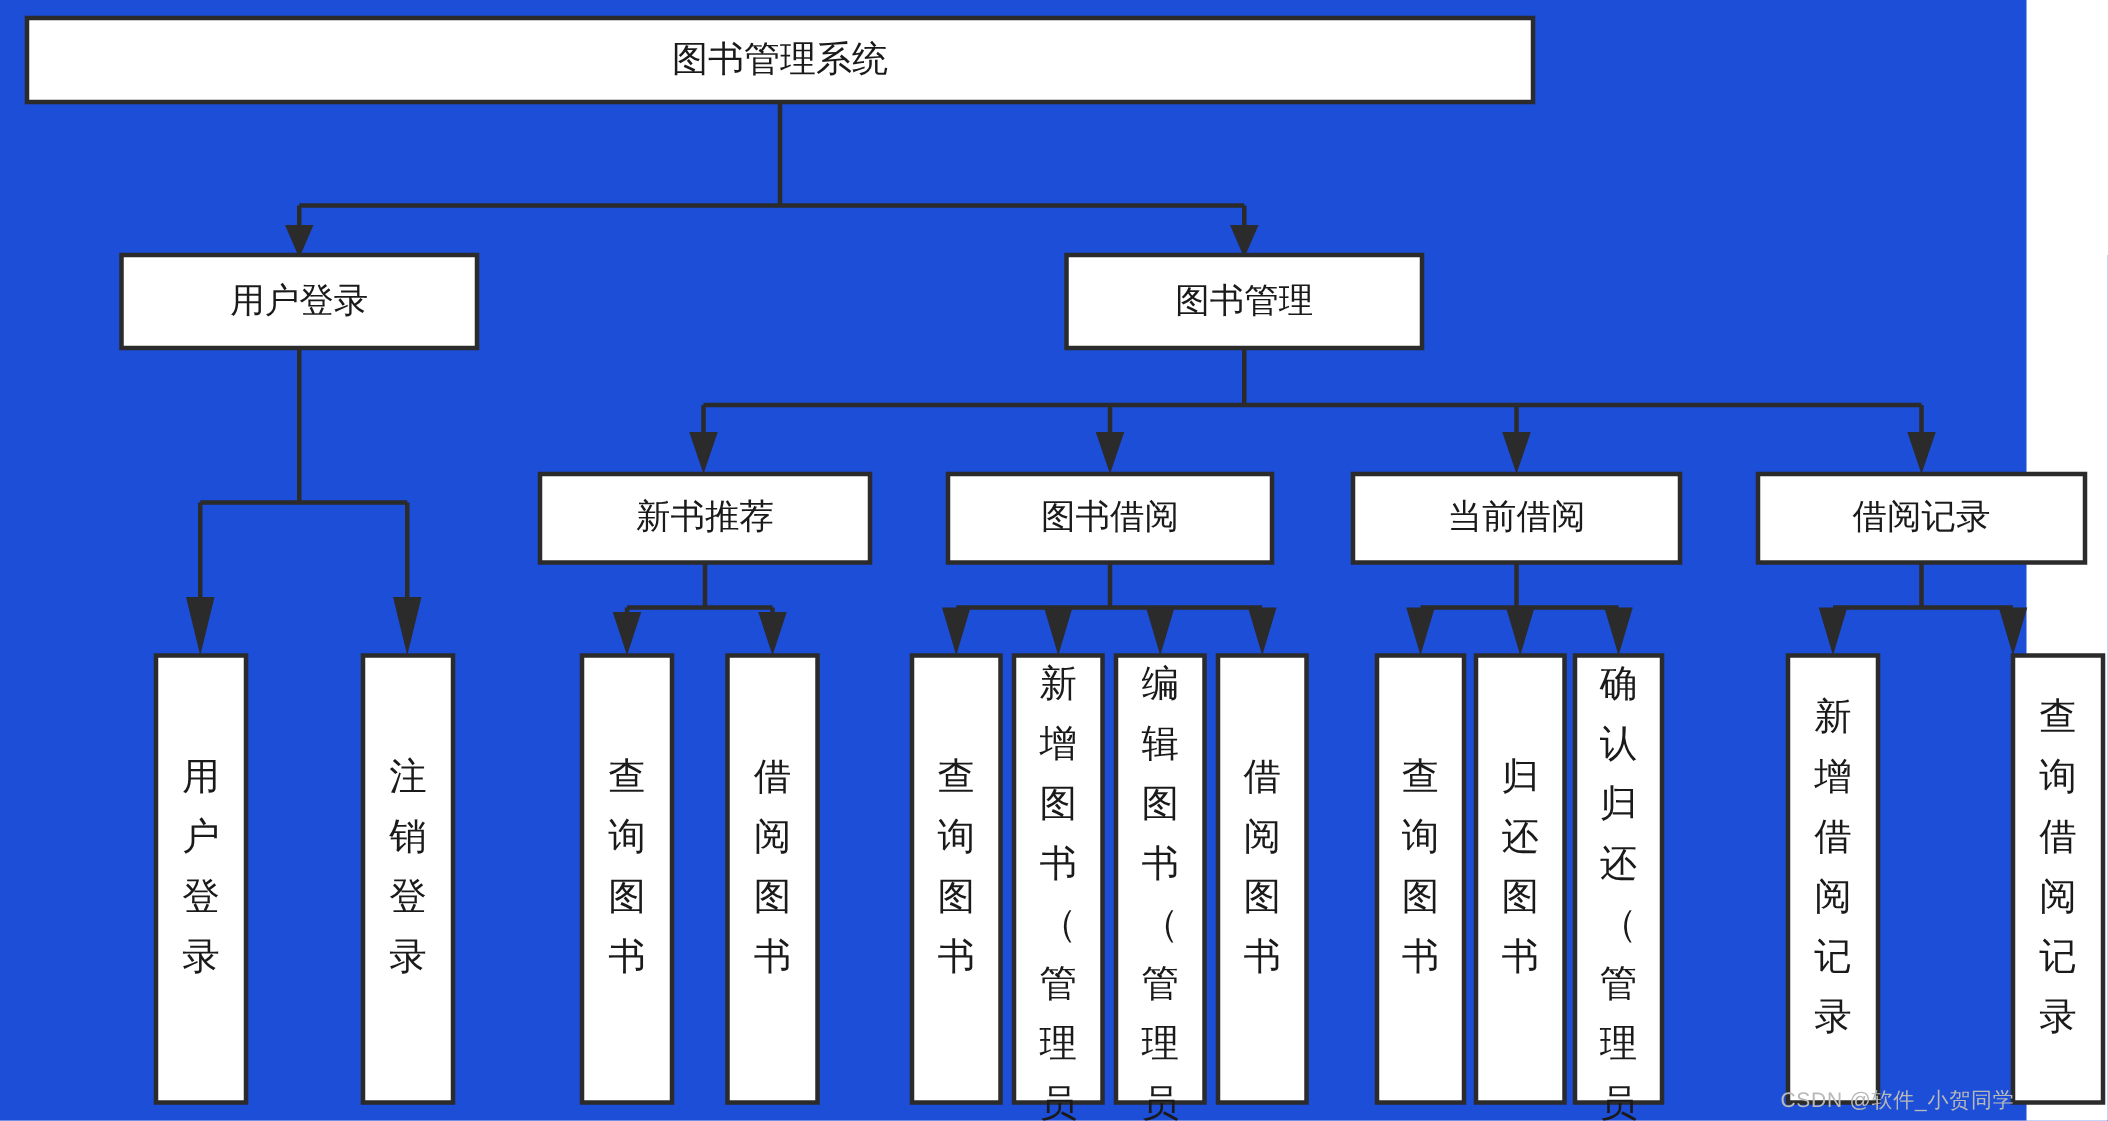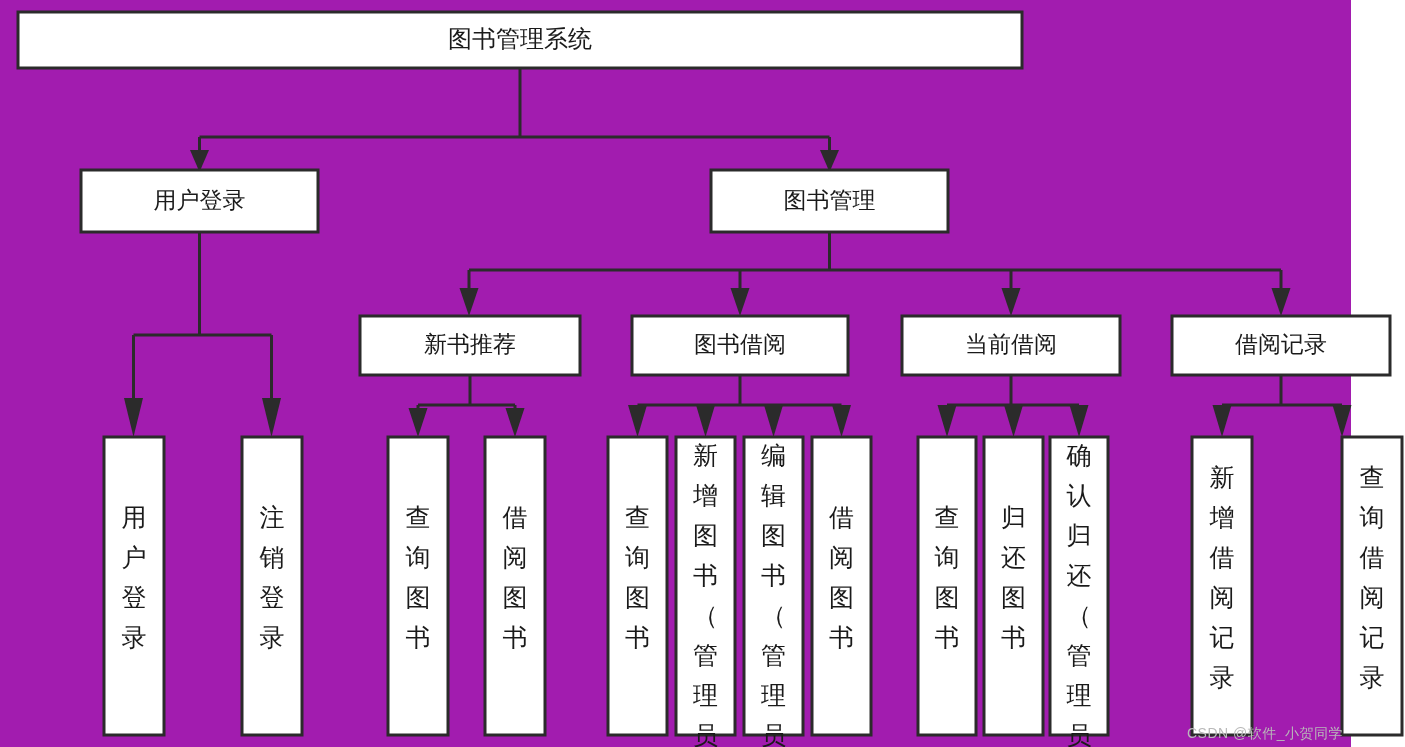--- a/index.html
+++ b/index.html
@@ -10,21 +10,21 @@
   body {
     width: 1405px;
     height: 747px;
     font-family: "Liberation Sans", "DejaVu Sans", sans-serif;
     overflow: hidden;
   }
   #diagram-root {
     position: relative;
     width: 1351px;
     height: 747px;
-    background: #a21caf;
+    background: #1d4ed8;
   }
   svg.flow {
     position: absolute;
     left: 0;
     top: 0;
     width: 1405px;
     height: 747px;
     display: block;
   }
   .node-rect {

